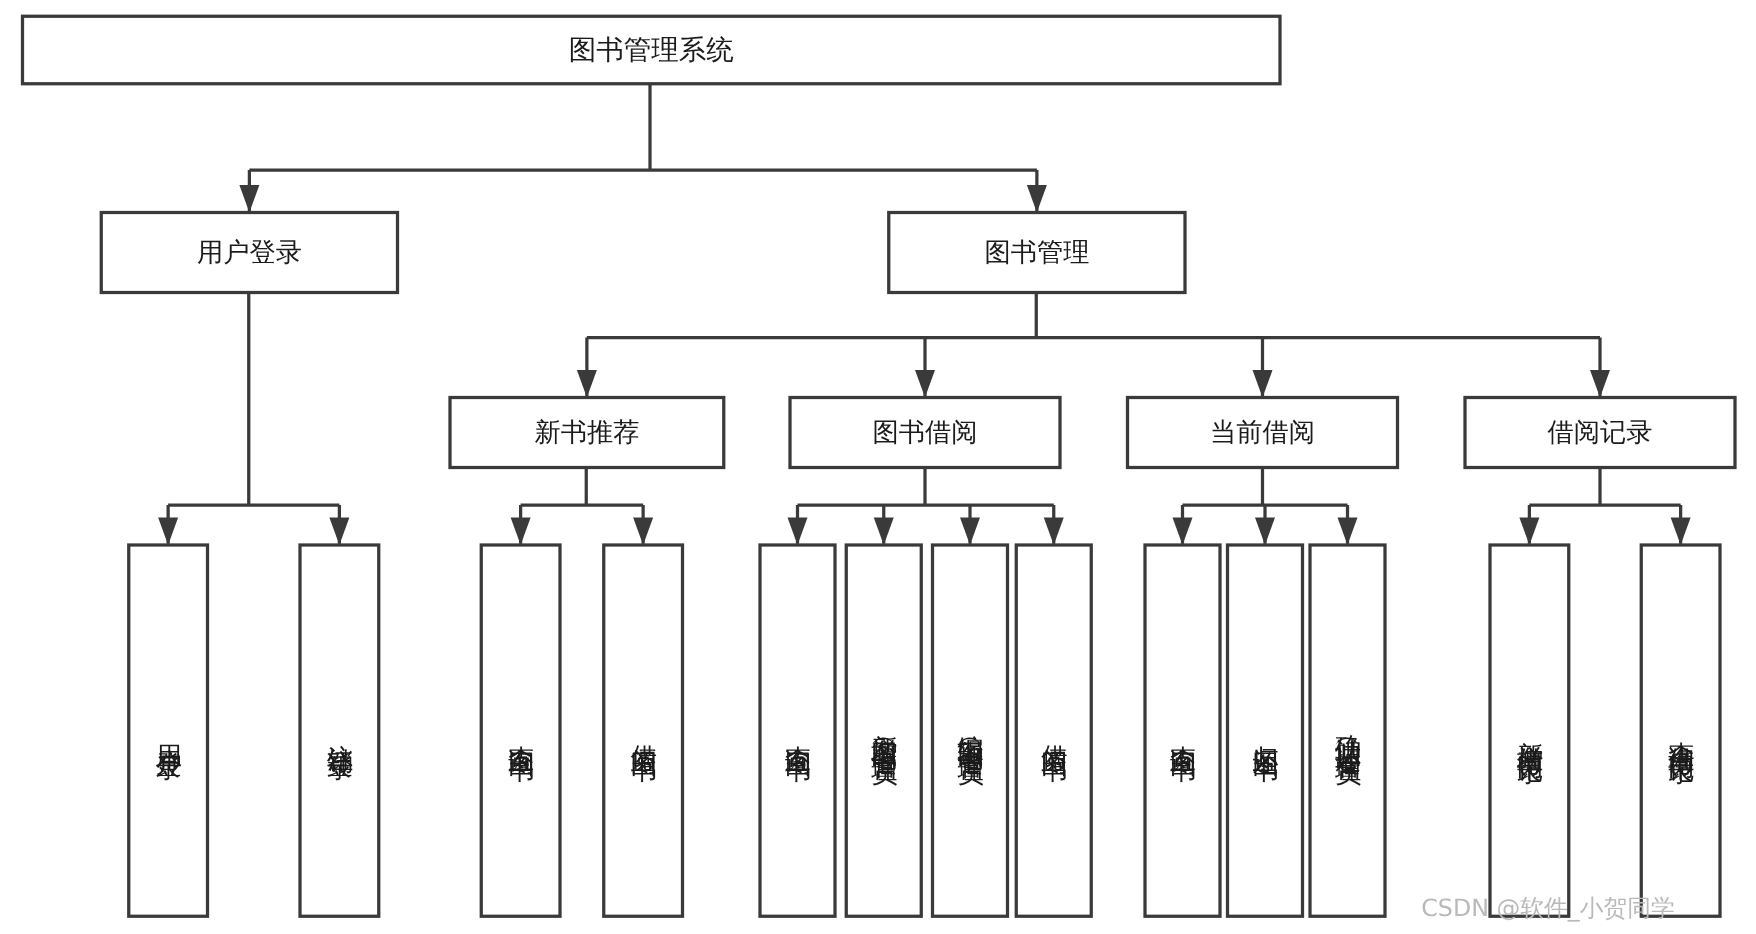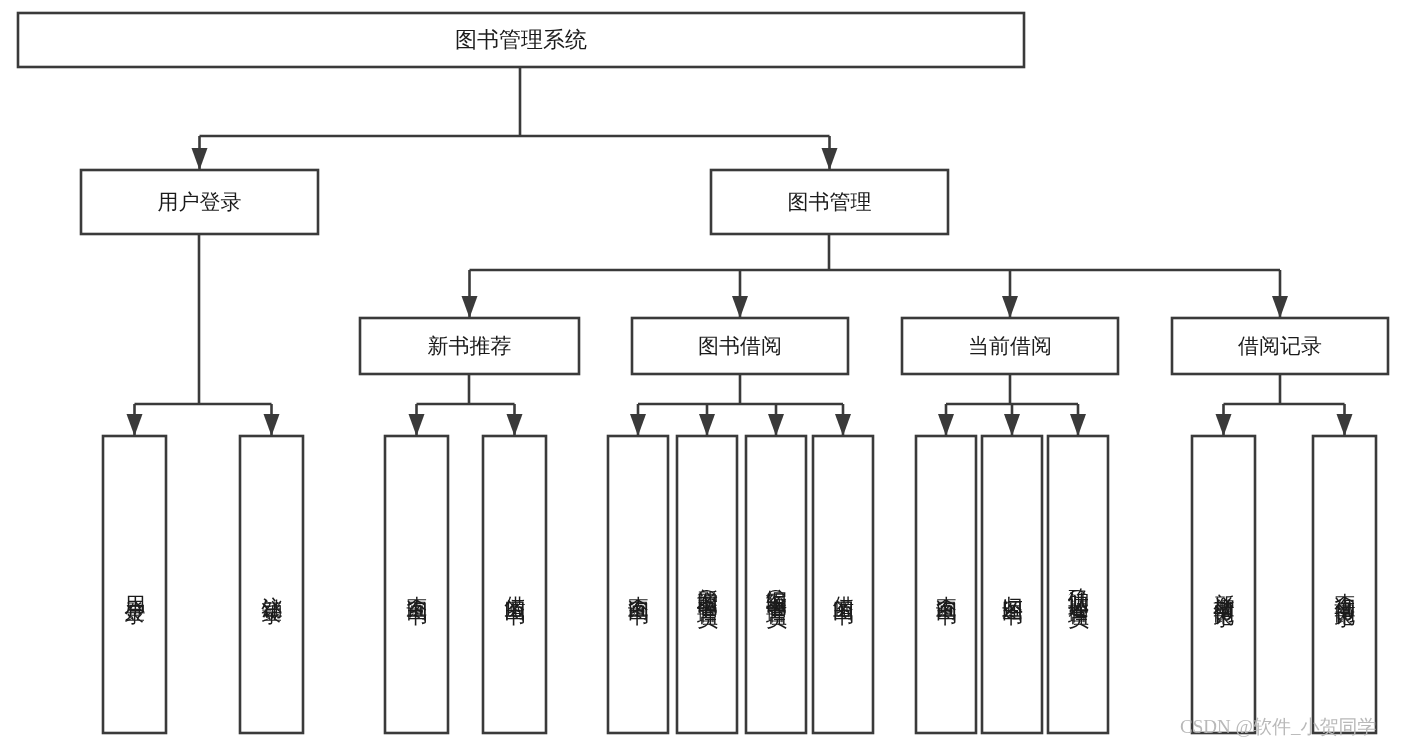--- a/index.html
+++ b/index.html
@@ -197,15 +197,15 @@
       <div class="leaf-label" style="left: 677px; top: 436px; width: 60px; height: 297px;">新增图书（管理员）</div>
       <div class="leaf-label" style="left: 746px; top: 436px; width: 60px; height: 297px;">编辑图书（管理员）</div>
       <div class="leaf-label" style="left: 813px; top: 436px; width: 60px; height: 297px;">借阅图书</div>
       <div class="leaf-label" style="left: 916px; top: 436px; width: 60px; height: 297px;">查询图书</div>
       <div class="leaf-label" style="left: 982px; top: 436px; width: 60px; height: 297px;">归还图书</div>
       <div class="leaf-label" style="left: 1048px; top: 436px; width: 60px; height: 297px;">确认归还（管理员）</div>
       <div class="leaf-label" style="left: 1192px; top: 436px; width: 63px; height: 297px;">新增借阅记录</div>
       <div class="leaf-label" style="left: 1313px; top: 436px; width: 63px; height: 297px;">查询借阅记录</div>
     </div>
 
-  <div class="watermark" style="left: 1180px; top: 714px; font-family: Liberation Serif, serif;">CSDN @软件_小贺同学</div>
+  <div class="watermark" style="left: 1137px; top: 714px;">CSDN @软件_小贺同学</div>
 
 </div>
 
 </body></html>

